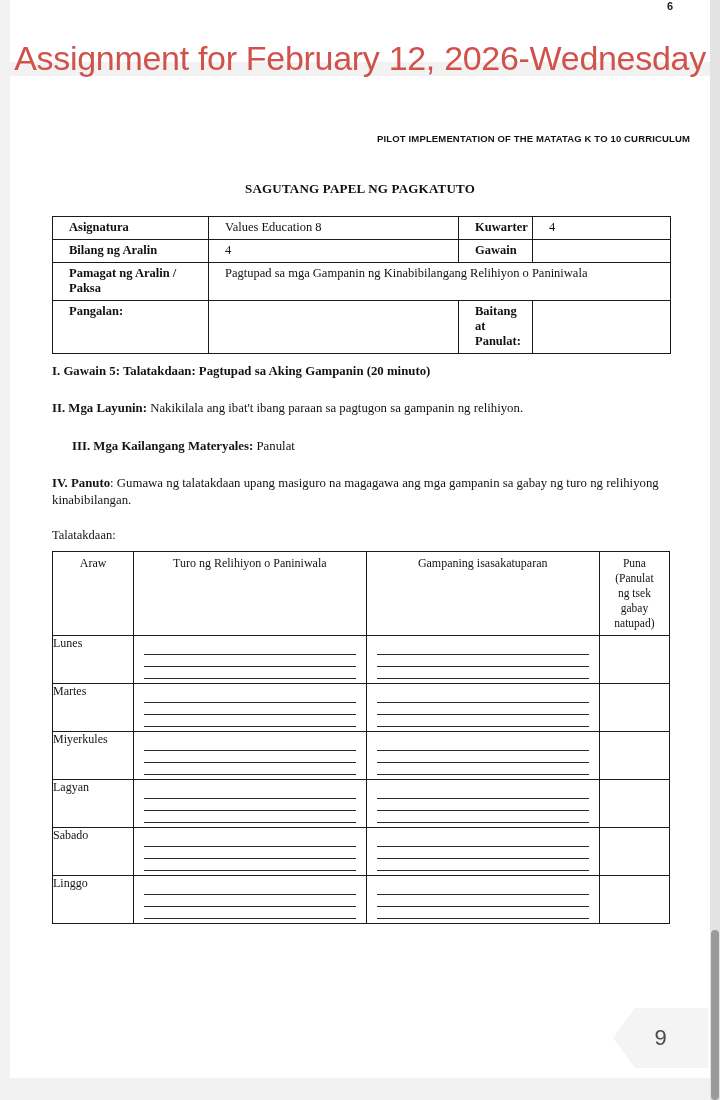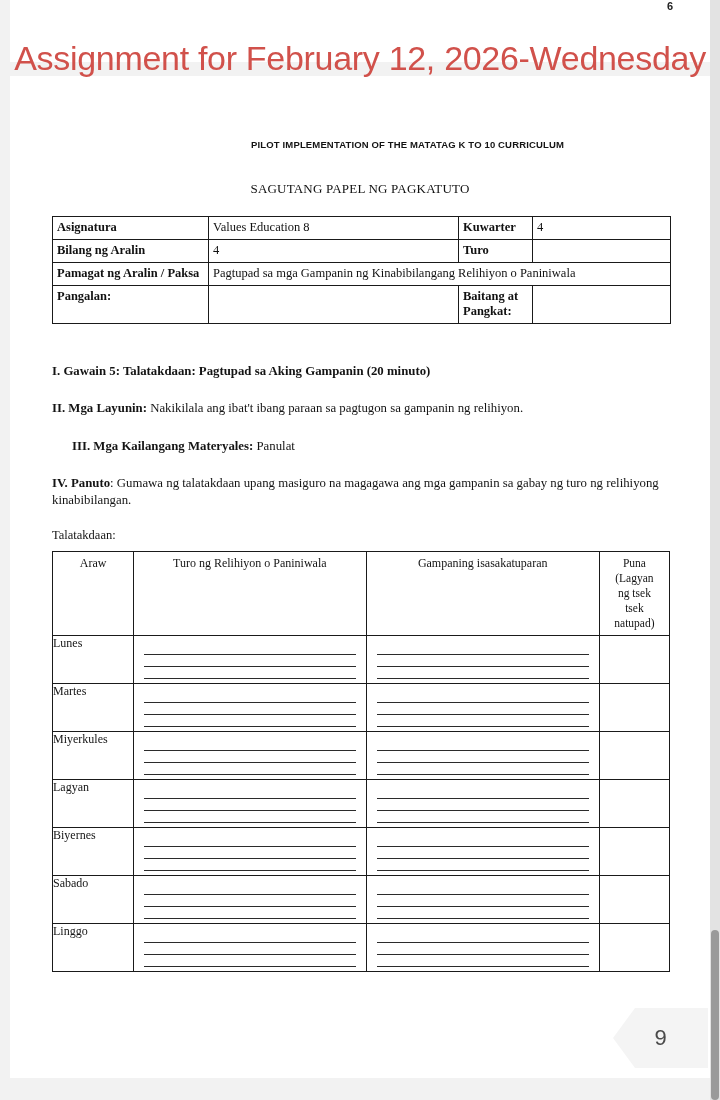--- a/index.html
+++ b/index.html
@@ -78,55 +78,55 @@
     font-size: 34px;
     line-height: 45px;
     font-weight: 400;
     color: #d1514b;
     letter-spacing: -0.3px;
     z-index: 5;
   }
 
   .pilot-line {
     position: absolute;
-    left: 0; top: 139px;
-    width: 564px;
+    left: 0; top: 133px;
+    width: 690px;
     text-align: right;
     font-family: "Liberation Sans", sans-serif;
     font-weight: bold;
     font-size: 9.5px;
     letter-spacing: 0.15px;
     color: #141414;
   }
 
   .sagutang-line {
     position: absolute;
     left: 0; top: 181px;
     width: 720px;
     text-align: center;
     font-family: "Liberation Serif", serif;
-    font-weight: normal;
+    font-weight: bold;
     font-size: 13px;
     letter-spacing: 0.2px;
     color: #111;
   }
 
   
   table.info {
     position: absolute;
     left: 52px; top: 216px;
     width: 618px;
     border-collapse: collapse;
     font-size: 12.5px;
     color: #111;
     table-layout: fixed;
   }
   table.info td {
     border: 1px solid #1a1a1a;
-    padding: 3px 6px 4px 4px;
+    padding: 3px 6px 4px 16px;
     vertical-align: top;
     line-height: 15px;
     height: 18px;
   }
   table.info td.lbl { font-weight: bold; }
 
   
   .para {
     position: absolute;
     left: 52px;
@@ -233,31 +233,31 @@
     <tbody>
       <tr>
         <td class="lbl">Asignatura</td>
         <td>Values Education 8</td>
         <td class="lbl">Kuwarter</td>
         <td>4</td>
       </tr>
       <tr>
         <td class="lbl">Bilang ng Aralin</td>
         <td>4</td>
-        <td class="lbl">Turo</td>
+        <td class="lbl">Gawain</td>
         <td></td>
       </tr>
       <tr>
         <td class="lbl">Pamagat ng Aralin / Paksa</td>
         <td colspan="3">Pagtupad sa mga Gampanin ng Kinabibilangang Relihiyon o Paniniwala</td>
       </tr>
       <tr>
         <td class="lbl">Pangalan:</td>
         <td style="height:36px"></td>
-        <td class="lbl">Baitang at Pangkat:</td>
+        <td class="lbl">Baitang at Panulat:</td>
         <td></td>
       </tr>
     </tbody>
   </table>
 
   <div class="para" id="p-gawain">
     <b>I. Gawain 5</b><b>: Talatakdaan: Pagtupad sa Aking Gampanin (20 minuto)</b>
   </div>
 
   <div class="para" id="p-layunin">
@@ -275,23 +275,23 @@
   <div class="para" id="p-talatak">Talatakdaan:</div>
 
   <table class="sched">
     <thead>
       <tr>
         <th class="c-araw">Araw</th>
         <th class="c-turo">Turo ng Relihiyon o Paniniwala</th>
         <th class="c-gamp">Gampaning isasakatuparan</th>
         <th class="c-puna">
           <div>Puna</div>
-          <div>(Lagyan</div>
+          <div>(Panulat</div>
           <div>ng tsek</div>
-          <div>tsek</div>
+          <div>gabay</div>
           <div>natupad)</div>
         </th>
       </tr>
     </thead>
     <tbody id="sched-body">
         <tr>
           <td class="day-label">Lunes</td>
           <td class="lines-cell">
             <div class="rule-stack">
               <div class="rule"></div>
@@ -356,38 +356,20 @@
           <td class="lines-cell">
             <div class="rule-stack">
               <div class="rule"></div>
               <div class="rule"></div>
               <div class="rule"></div>
             </div>
           </td>
           <td class="puna-cell"></td>
         </tr>
         <tr>
-          <td class="day-label">Biyernes</td>
-          <td class="lines-cell">
-            <div class="rule-stack">
-              <div class="rule"></div>
-              <div class="rule"></div>
-              <div class="rule"></div>
-            </div>
-          </td>
-          <td class="lines-cell">
-            <div class="rule-stack">
-              <div class="rule"></div>
-              <div class="rule"></div>
-              <div class="rule"></div>
-            </div>
-          </td>
-          <td class="puna-cell"></td>
-        </tr>
-        <tr>
           <td class="day-label">Sabado</td>
           <td class="lines-cell">
             <div class="rule-stack">
               <div class="rule"></div>
               <div class="rule"></div>
               <div class="rule"></div>
             </div>
           </td>
           <td class="lines-cell">
             <div class="rule-stack">

